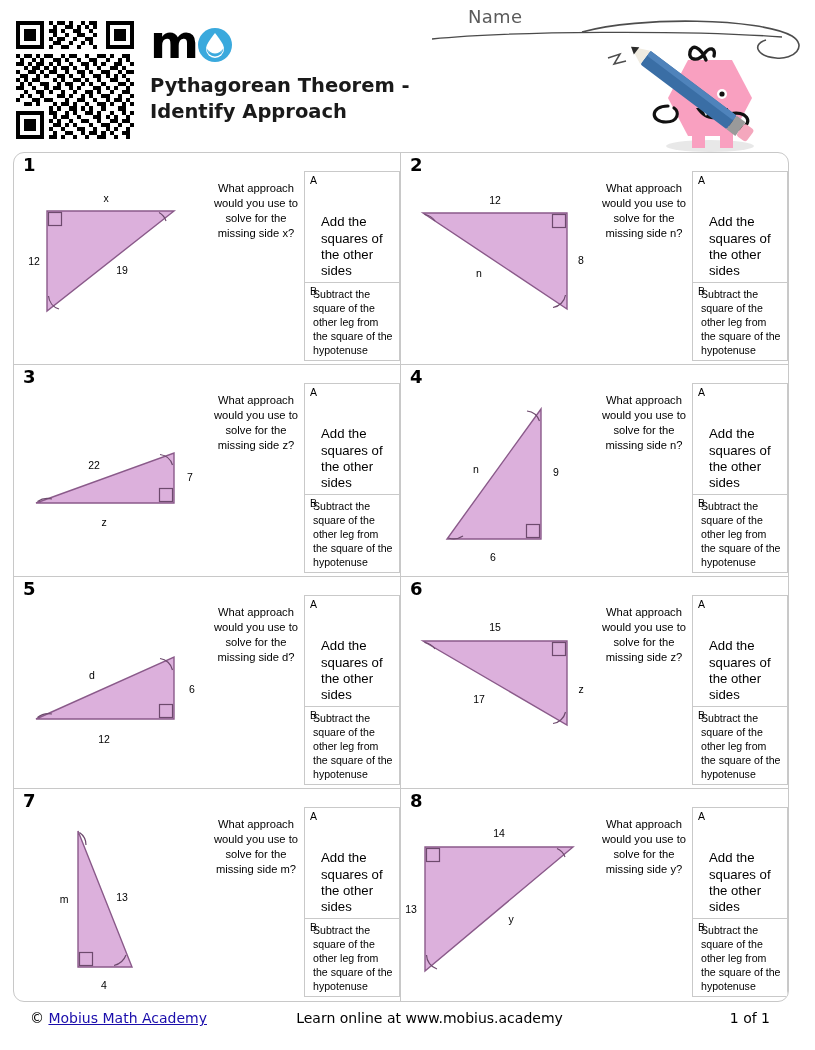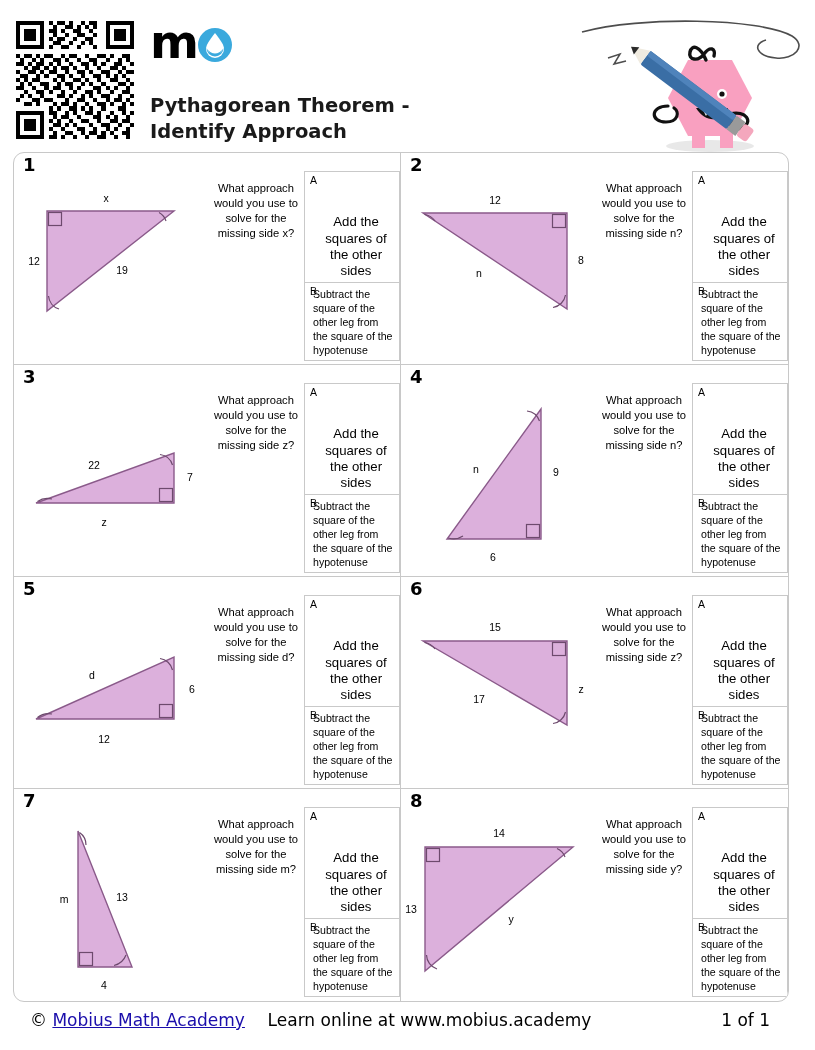--- a/index.html
+++ b/index.html
@@ -48,21 +48,21 @@
     display: inline-block;
     width: 36px;
     height: 36px;
     position: relative;
     margin: 0 1px 0 0;
     vertical-align: middle;
     top: 3px;
   }
   .logo-o svg { display: block; }
   .ws-title {
-    margin-top: 28px;
+    margin-top: 8px;
     font-family: "DejaVu Sans", sans-serif;
     font-weight: 700;
     font-size: 19.5px;
     line-height: 1.32;
     color: #1a1a1a;
     width: 270px;
   }
   .name-area {
     position: absolute;
     left: 430px;
@@ -169,21 +169,20 @@
     position: absolute;
     left: 5px;
     top: 3px;
     font-size: 10.5px;
     line-height: 1;
     color: #000;
   }
   .ans-a .ans-text {
     font-size: 13.2px;
     line-height: 1.24;
-    text-align: center;
     padding: 7px 8px 7px 16px;
     margin-top: 40px;
   }
   .ans-b { min-height: 48px; }
   .ans-b .ans-text {
     font-size: 10.6px;
     line-height: 1.33;
     text-align: left;
     padding: 7px 4px 6px 8px;
   }
@@ -194,21 +193,21 @@
   .lbl { font-family: "Liberation Sans", sans-serif; font-size: 10.5px; fill: #000; }
 
   
   .footer {
     position: absolute;
     left: 0;
     bottom: 18px;
     width: 815px;
     height: 22px;
     font-family: "DejaVu Sans", sans-serif;
-    font-size: 17px;
+    font-size: 14px;
     color: #000;
   }
   .f-left { position: absolute; left: 30px; top: 0; }
   .f-left a { color: #1a0dab; text-decoration: underline; }
   .f-center { position: absolute; left: 0; right: 0; top: 0; text-align: center; margin-left: 44px; }
   .f-right { position: absolute; right: 45px; top: 0; }
 </style>
 </head>
 <body>
 
@@ -461,20 +460,26 @@
           <circle cx="18" cy="18" r="17" fill="#3aa9dd"></circle>
           <path d="M18 6 C12 14 9 18 9 22 a9 9 0 0 0 18 0 C27 18 24 14 18 6 Z" fill="#ffffff"></path>
           <path d="M9.5 21 a8.5 8.5 0 0 0 17 0 a9 9 0 0 1 -17 0 Z" fill="#3aa9dd"></path>
           <path d="M10 21.5 C12 26 15 28 18 28 C21 28 24 26 26 21.5 C24 25 21 26.5 18 26.5 C15 26.5 12 25 10 21.5 Z" fill="#3aa9dd"></path>
         </svg>
       </span>
     </div>
     <div class="ws-title">Pythagorean Theorem - Identify Approach</div>
   </div>
 
+  <div class="name-area">
+    <div class="name-label">Name</div>
+    <svg width="360" height="20">
+      <path d="M2 12 C 80 4, 260 3, 352 10" stroke="#4a4a4a" stroke-width="1.3" fill="none"></path>
+    </svg>
+  </div>
 
   <div class="mascot">
     <svg viewBox="0 0 235 140" width="235" height="140">
       <path d="M2 18 C 60 2, 180 4, 212 22 C 228 32, 214 46, 196 44 C 176 42, 172 30, 186 26" fill="none" stroke="#4d4d4d" stroke-width="1.6"></path>
       <path d="M28 44 L40 40 L34 50 L46 47" fill="none" stroke="#4d4d4d" stroke-width="1.5"></path>
       <ellipse cx="130" cy="132" rx="44" ry="6" fill="#e8e8e8"></ellipse>
       <path d="M108 46 L152 46 L172 84 L152 122 L108 122 L88 84 Z" fill="#f9a0c0"></path>
       <rect x="112" y="118" width="13" height="16" fill="#f9a0c0"></rect>
       <rect x="140" y="118" width="13" height="16" fill="#f9a0c0"></rect>
       <path d="M126 46 C 120 32, 112 30, 110 38 C 108 46, 118 48, 124 40 C 130 32, 136 34, 134 42" fill="none" stroke="#111" stroke-width="3.4" stroke-linecap="round"></path>

